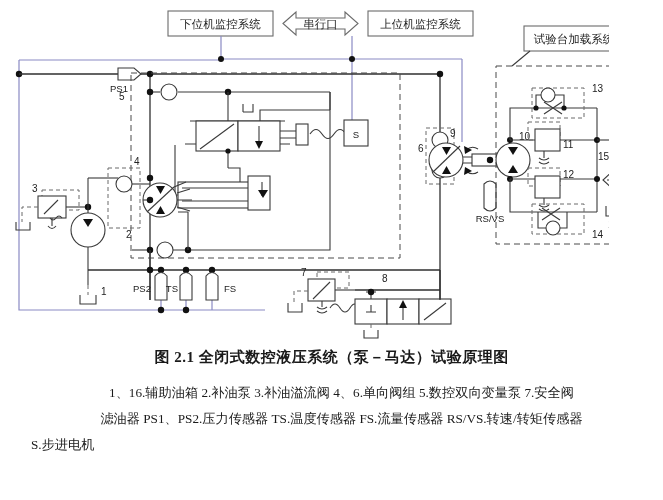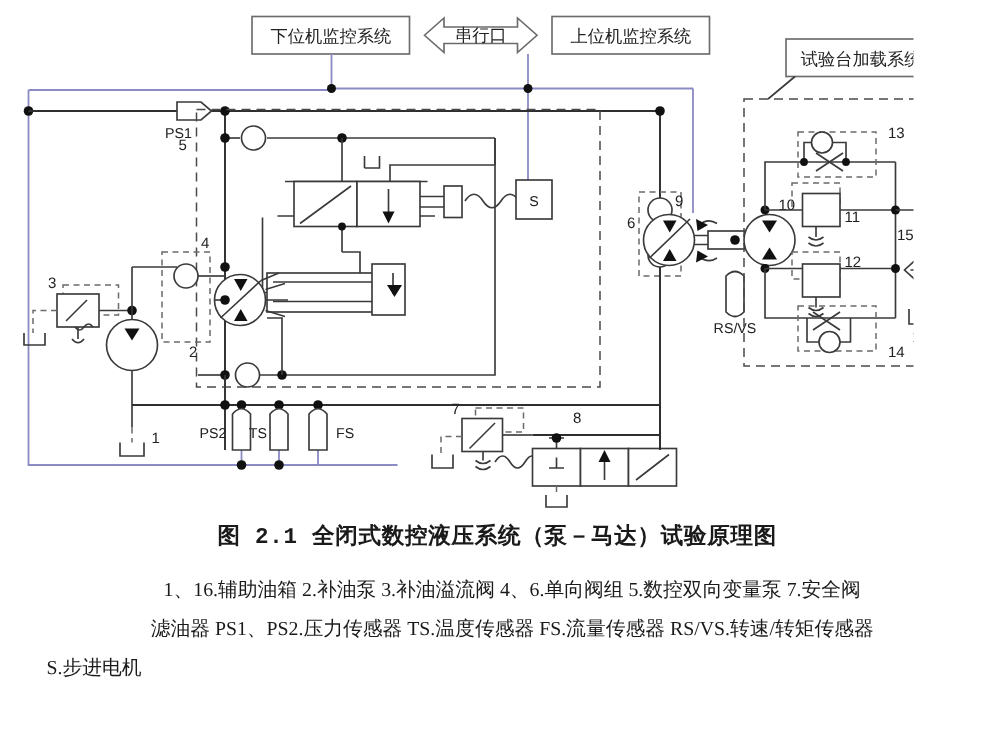--- a/index.html
+++ b/index.html
@@ -294,21 +294,21 @@
       <path class="ln" d="M424 320 L446 303"></path>
       <path class="dash2" d="M371 324 L371 330"></path>
       <path class="ln" d="M364 330 L364 338 L378 338 L378 330"></path>
       <path class="lnb" d="M355 290 L440 290"></path>
       <circle class="dot" cx="371" cy="292" r="3.2"></circle>
       <path class="lnb" d="M440 270 L440 300"></path>
     </g>
 
   </svg>
 
-  <div class="cap" style="top:348px;font-family:Liberation Mono, monospace;">图 2.1    全闭式数控液压系统（泵－马达）试验原理图</div>
+  <div class="cap" style="top:348px;">图 2.1    全闭式数控液压系统（泵－马达）试验原理图</div>
 
   <div class="legend" style="top:380px;">
     <p>1、16.辅助油箱 2.补油泵 3.补油溢流阀 4、6.单向阀组 5.数控双向变量泵 7.安全阀</p>
     <p>滤油器 PS1、PS2.压力传感器 TS.温度传感器 FS.流量传感器 RS/VS.转速/转矩传感器</p>
     <p class="last">S.步进电机</p>
   </div>
 
 </div>
 
 </body></html>

